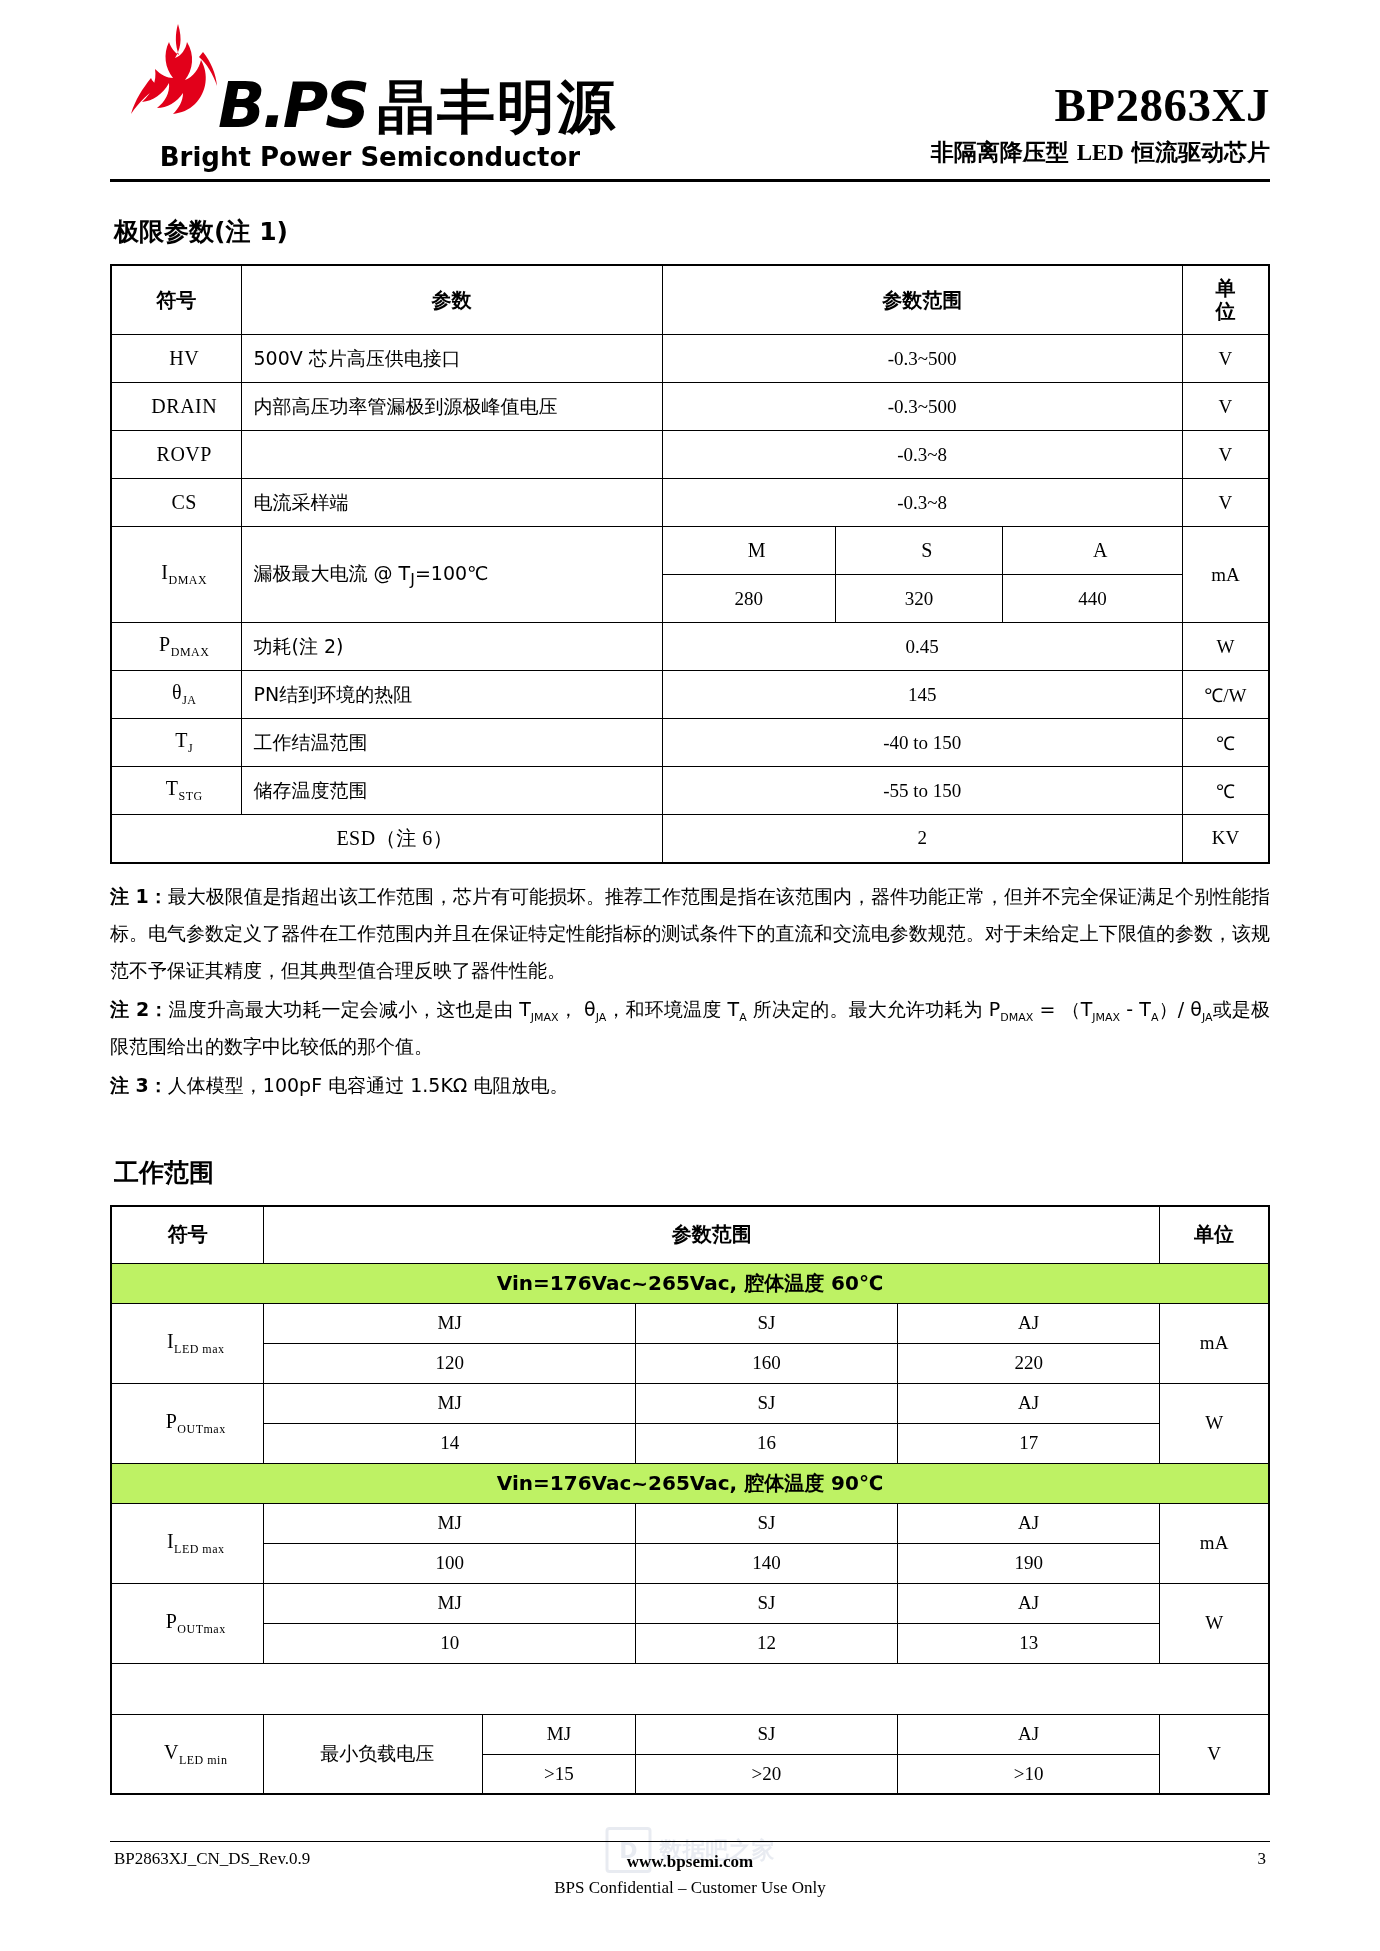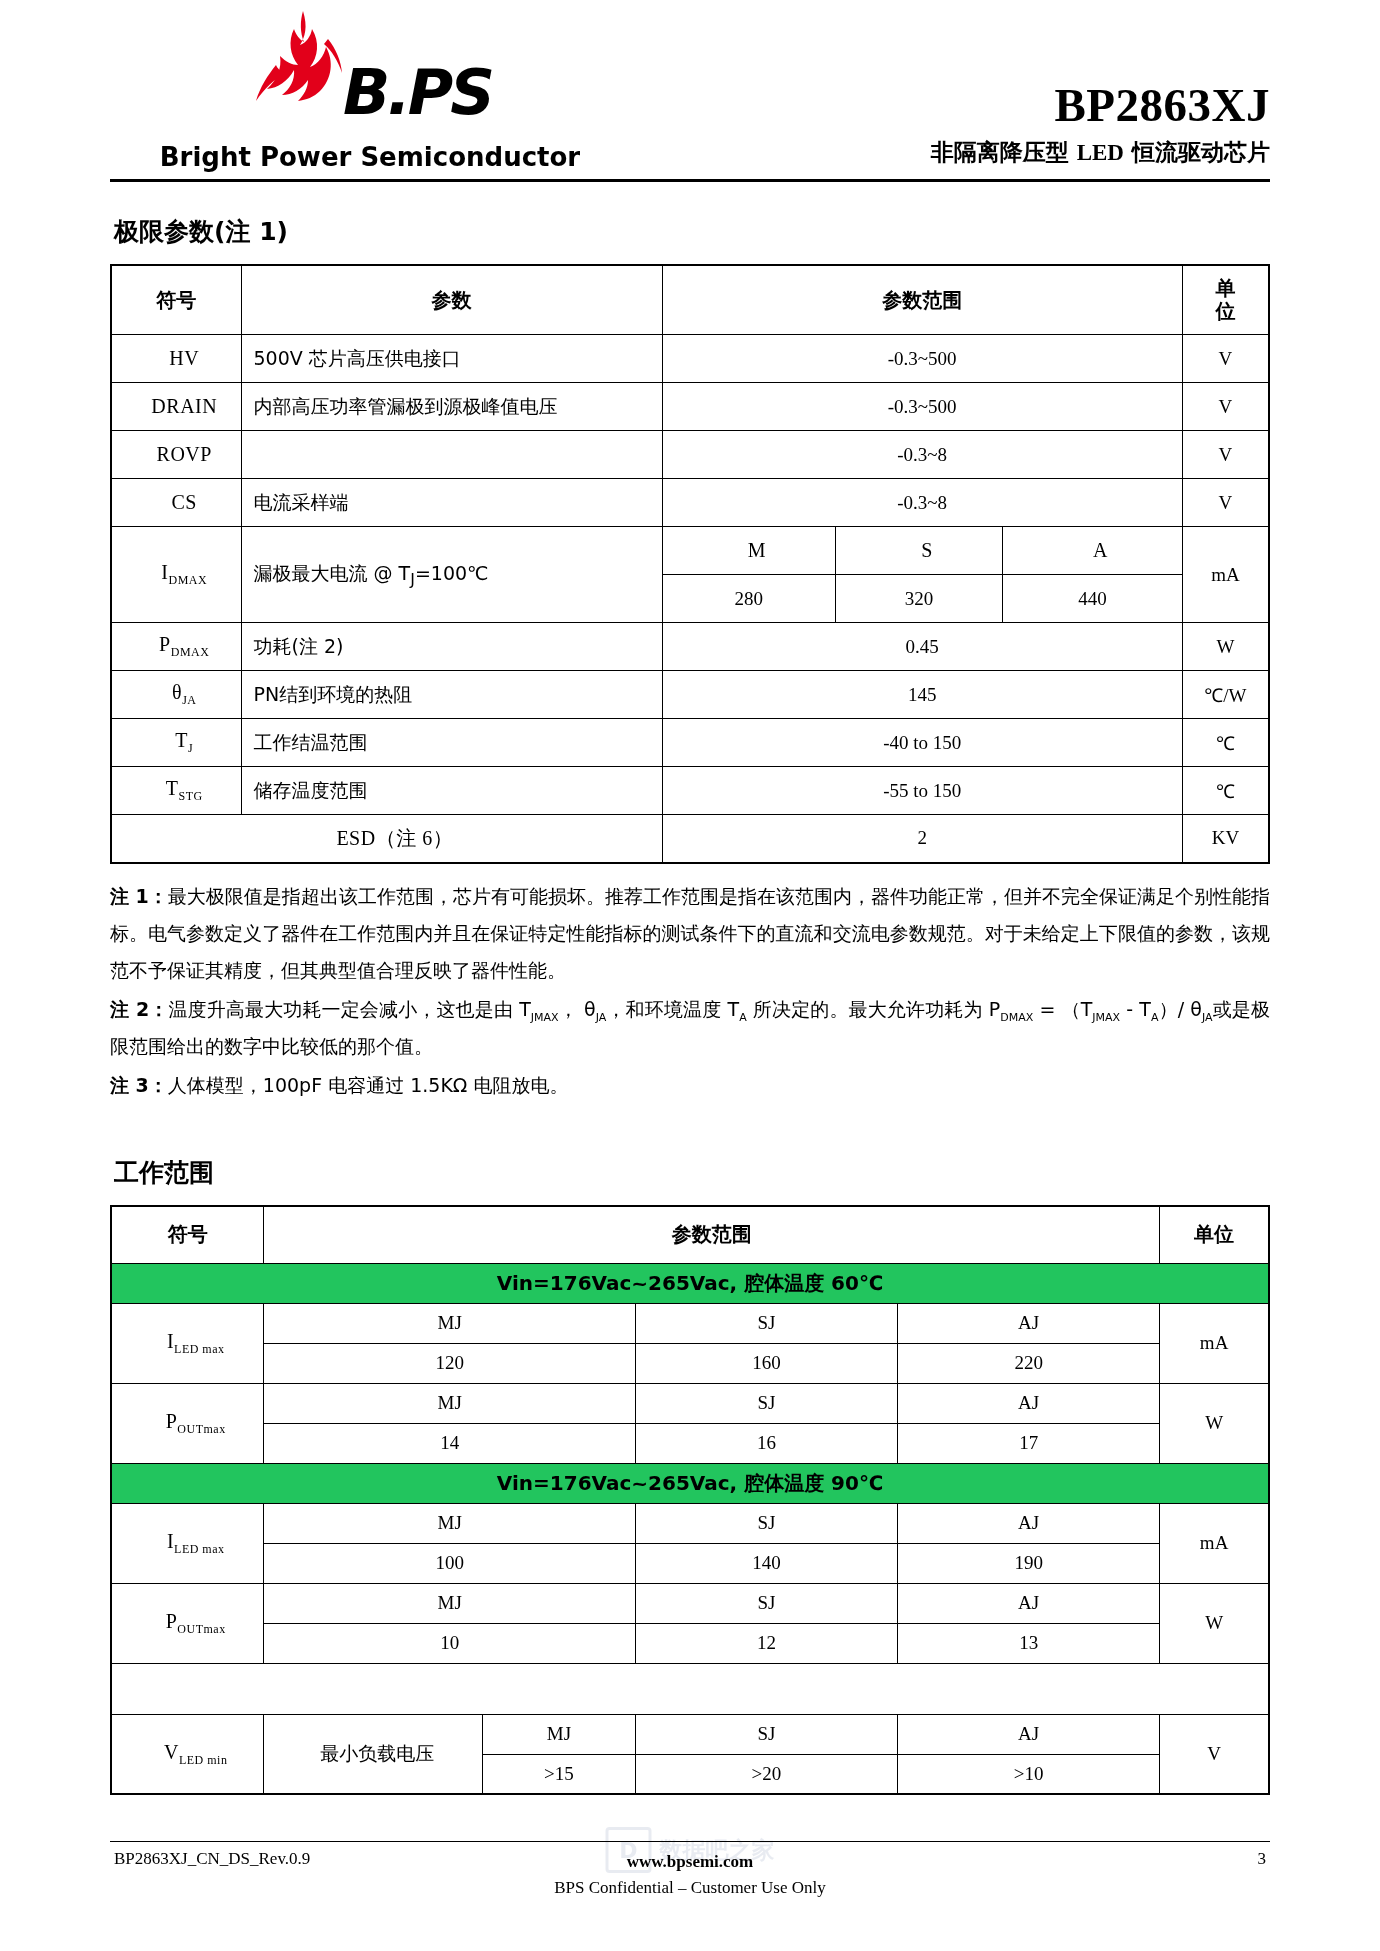--- a/index.html
+++ b/index.html
@@ -13,21 +13,21 @@
   .page{position:relative;width:1380px;height:1951px;box-sizing:border-box;padding:0 110px;}
 
   
   .header{display:flex;align-items:flex-end;justify-content:space-between;padding-top:22px;height:150px;}
   .brand{display:flex;flex-direction:column;align-items:center;position:relative;width:520px;}
   .brand-top{display:flex;align-items:flex-end;}
   .flame{width:105px;height:118px;position:relative;margin-right:-4px;}
   .flame svg{position:absolute;left:0;top:0;}
   .bps-logo{font-family:"DejaVu Sans",sans-serif;font-size:62px;font-weight:bold;font-style:italic;letter-spacing:-3px;color:#000;line-height:0.95;margin-left:-6px;margin-bottom:4px;}
   .cn-brand{font-family:"DejaVu Sans","Liberation Sans",sans-serif;font-size:58px;font-weight:bold;letter-spacing:2px;margin-left:10px;margin-bottom:4px;line-height:1;}
-  .brand-sub{font-family:"DejaVu Sans",sans-serif;font-size:26px;font-weight:bold;letter-spacing:0px;margin-top:15px;}
+  .brand-sub{font-family:"DejaVu Sans",sans-serif;font-size:26px;font-weight:bold;letter-spacing:0px;margin-top:2px;}
 
   .title-block{text-align:right;padding-bottom:4px;flex:1;}
   .part-no{font-size:47px;font-weight:bold;letter-spacing:0.5px;line-height:1.05;font-family:"Liberation Serif",serif;}
   .part-desc{font-size:23px;margin-top:7px;font-family:"DejaVu Sans","Liberation Sans",sans-serif;font-weight:bold;}
   .part-desc .lat{font-family:Liberation Serif, serif;}
   .rule{border-top:3px solid #000;margin-top:7px;}
 
   
   .sec-title{font-family:"DejaVu Sans","Liberation Sans",sans-serif;font-size:25px;font-weight:bold;margin:33px 0 16px 4px;}
   .sec-title.second{margin-top:52px;}
@@ -38,21 +38,21 @@
   td,th{border:1px solid #000;text-align:center;vertical-align:middle;font-size:19px;padding:6px 4px;font-family:"Liberation Serif",serif;}
   .thead td{font-family:"DejaVu Sans","Liberation Sans",sans-serif;font-weight:bold;font-size:20px;}
   .lcell{text-align:left;padding-left:12px;font-family:"DejaVu Sans","Liberation Sans",sans-serif;font-size:19px;font-weight:normal;}
   .sym{font-family:"Liberation Serif",serif;font-size:20px;letter-spacing:0.5px;padding-left:20px;}
   .sym sub{font-size:12px;letter-spacing:0.5px;}
   .unit{font-family:"Liberation Serif",serif;font-size:19px;}
   .hdr-unit{font-family:"DejaVu Sans","Liberation Sans",sans-serif;font-weight:bold;font-size:20px;line-height:1.15;}
   .t1 tr{height:48px;}
   .t1 .thead td{height:56px;}
   .sub-m{height:40px;}
-  .band{background:#22c55e;font-family:"DejaVu Sans","Liberation Sans",sans-serif;font-weight:bold;font-size:20px;margin-top:48px;}
+  .band{background:#bef264;font-family:"DejaVu Sans","Liberation Sans",sans-serif;font-weight:bold;font-size:20px;margin-top:48px;}
   .t2 tr{height:40px;}
   .t2 .thead td{height:44px;}
   .blank-row td{height:38px;border-left:1px solid #000;border-right:1px solid #000;}
 
   
   .notes{margin-top:14px;font-family:"DejaVu Sans","Liberation Sans",sans-serif;font-size:19px;line-height:1.95;}
   .note{margin-bottom:2px;text-align:justify;}
   .note b{font-weight:bold;}
   .note sub{font-size:11px;}
 
@@ -79,20 +79,21 @@
         <div class="flame">
           <svg width="105" height="118" viewBox="0 0 105 118">
             <g fill="#e2001a">
               <path d="M55 2 C60 18 57 28 52 36 C58 34 63 27 64 20 C72 33 70 48 62 58 C70 55 76 47 78 38 C86 52 84 70 72 82 C66 88 58 91 50 92 C56 86 60 79 60 71 C54 80 44 86 34 86 C42 80 47 71 46 61 C40 72 30 79 19 80 C29 71 34 59 32 47 C38 53 44 56 50 56 C42 46 40 32 46 20 C48 26 52 31 56 33 C52 24 52 12 55 2 Z"></path>
               <path d="M28 56 C20 66 12 78 8 92 C16 80 26 70 38 64 C32 62 29 59 28 56 Z"></path>
               <path d="M80 30 C88 40 93 52 94 64 C90 52 84 42 76 35 Z"></path>
             </g>
           </svg>
         </div>
         <div class="bps-logo">B.PS</div>
+        <div class="cn-brand">晶丰明源</div>
       </div>
       <div class="brand-sub">Bright Power Semiconductor</div>
     </div>
 
     <div class="title-block">
       <div class="part-no">BP2863XJ</div>
       <div class="part-desc"><span>非隔离降压型 </span><span class="lat">LED</span><span> 恒流驱动芯片</span></div>
     </div>
   </div>
   <div class="rule"></div>

